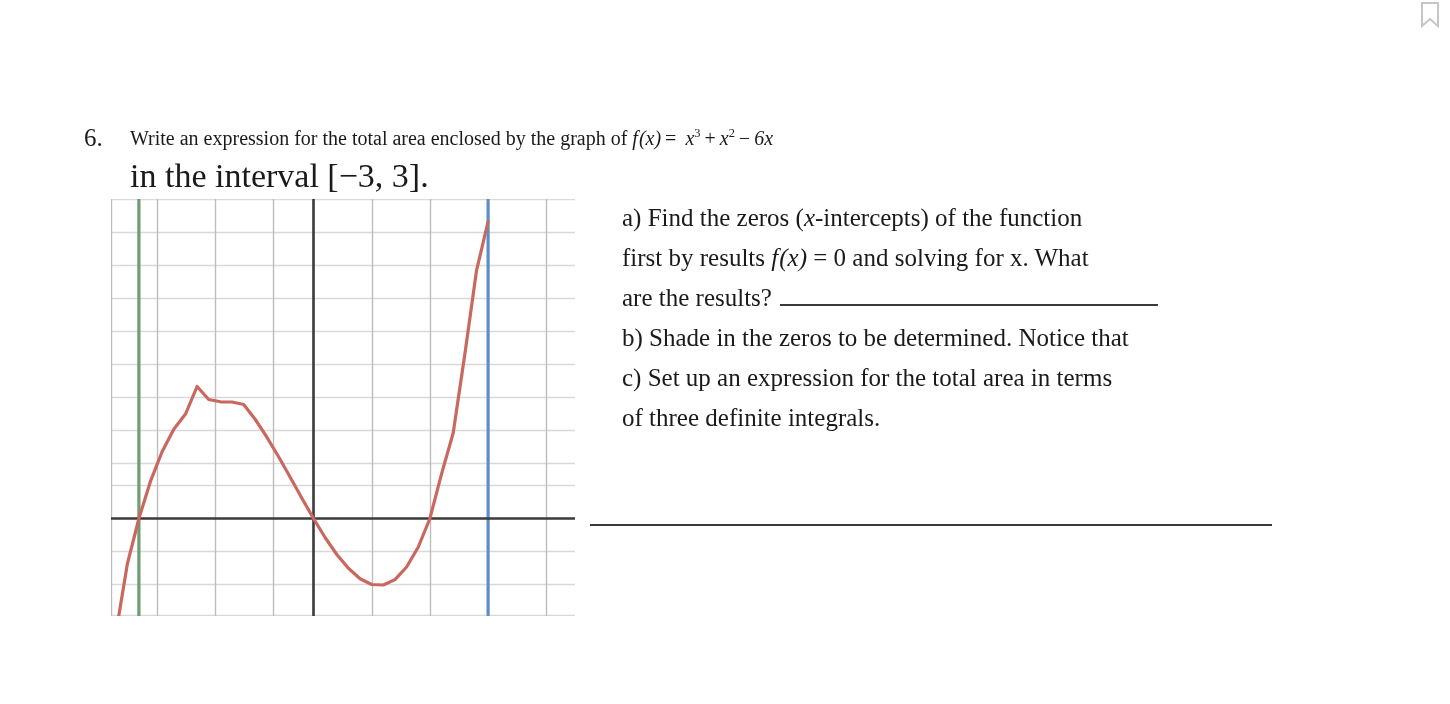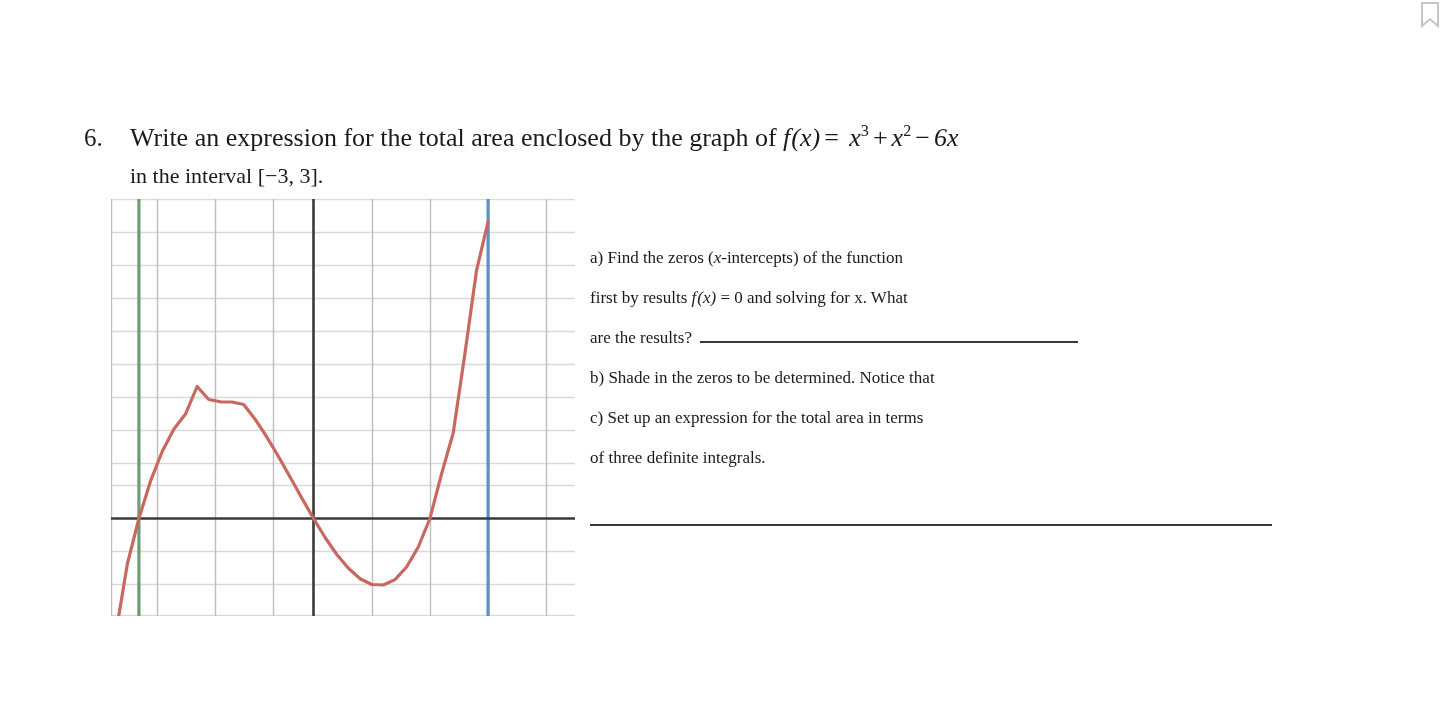--- a/index.html
+++ b/index.html
@@ -20,39 +20,39 @@
 
   
   .problem{
     position:absolute;left:84px;top:118px;width:1230px;
   }
   .prob-row{display:flex;align-items:flex-start;}
   .prob-num{
     width:46px;flex:0 0 46px;
     font-size:25px;line-height:40px;
   }
-  .prob-body{font-size:26px;line-height:40px;}
-  .line2{margin-left:46px;font-size:22px;line-height:40px;margin-top:-2px;}
+  .prob-body{font-size:20px;line-height:40px;}
+  .line2{margin-left:46px;font-size:34px;line-height:40px;margin-top:-2px;}
 
   
   .mi{font-style:italic;}
   .mfunc{font-style:italic;padding-right:1px;}
   sup{font-size:0.62em;vertical-align:super;line-height:0;}
   .op{padding:0 4px;}
 
   
   .graph{
     position:absolute;left:111px;top:199px;width:464px;height:417px;
   }
   .graph svg{display:block;}
 
   
   .rtext{
-    position:absolute;left:590px;top:198px;width:700px;
-    font-size:17px;line-height:40px;margin-top:40px;
+    position:absolute;left:622px;top:198px;width:700px;
+    font-size:25px;line-height:40px;
   }
   .rtext .para{white-space:nowrap;}
   .answer-blank{
     display:inline-block;
     border-bottom:2.5px solid #3a3a3a;
     height:20px;
     vertical-align:baseline;
     margin-left:8px;
   }
   .blank-a{width:378px;}

